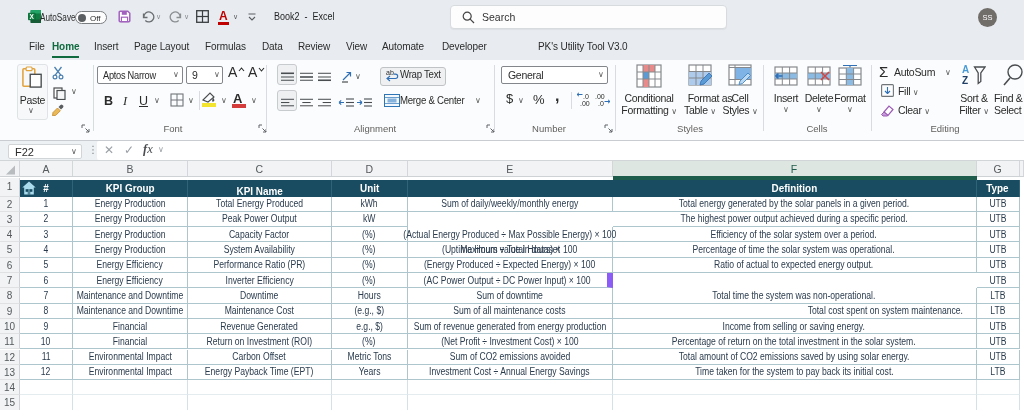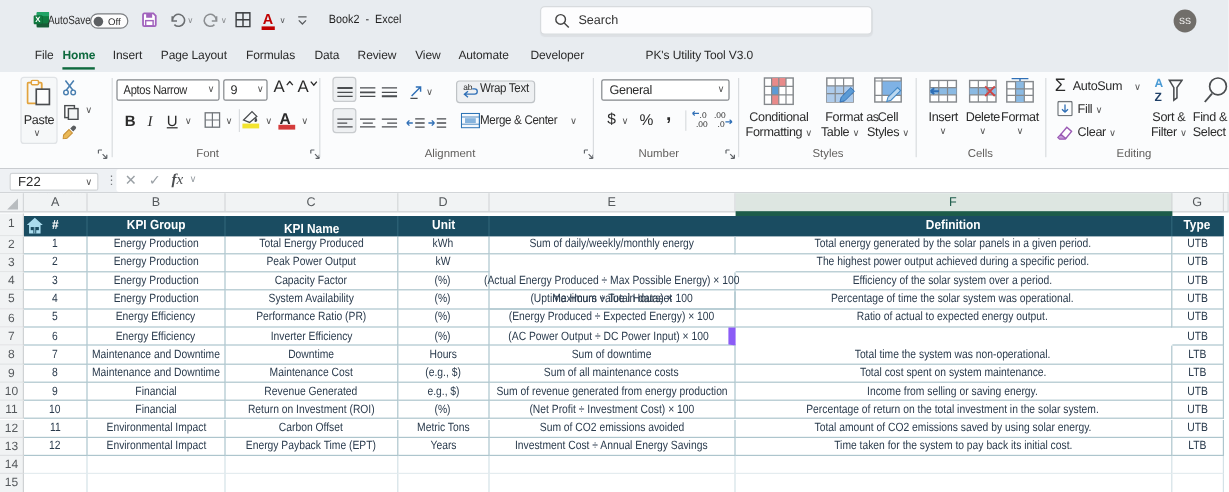--- a/index.html
+++ b/index.html
@@ -577,21 +577,21 @@
     </div>
 <div class="cell" style="left:188px;top:142.6px;width:143.5px;height:15.3px;border-right:1px solid #adc5cd;border-bottom:1px solid #adc5cd;">
       <span class="ct">Maintenance Cost</span>
     </div>
 <div class="cell" style="left:331.5px;top:142.6px;width:76.5px;height:15.3px;border-right:1px solid #adc5cd;border-bottom:1px solid #adc5cd;">
       <span class="ct">(e.g., $)</span>
     </div>
 <div class="cell" style="left:408px;top:142.6px;width:204.5px;height:15.3px;border-right:1px solid #adc5cd;border-bottom:1px solid #adc5cd;">
       <span class="ct">Sum of all maintenance costs</span>
     </div>
-<div class="cell" style="left:612.5px;top:142.6px;width:364px;height:15.3px;border-right:1px solid #adc5cd;border-bottom:1px solid #adc5cd;">
+<div class="cell" style="left:612.5px;top:142.6px;width:364px;height:15.3px;border-right:1px solid #adc5cd;border-bottom:1px solid #adc5cd;justify-content:flex-end;">
       <span class="ct">Total cost spent on system maintenance.</span>
     </div>
 <div class="cell" style="left:976.5px;top:142.6px;width:43.2px;height:15.3px;border-right:1px solid #adc5cd;border-bottom:1px solid #adc5cd;">
       <span class="ct">LTB</span>
     </div>
 <div class="cell" style="left:20px;top:157.9px;width:53px;height:15.3px;border-right:1px solid #adc5cd;border-bottom:1px solid #adc5cd;">
       <span class="ct">9</span>
     </div>
 <div class="cell" style="left:73px;top:157.9px;width:115px;height:15.3px;border-right:1px solid #adc5cd;border-bottom:1px solid #adc5cd;">
       <span class="ct">Financial</span>

